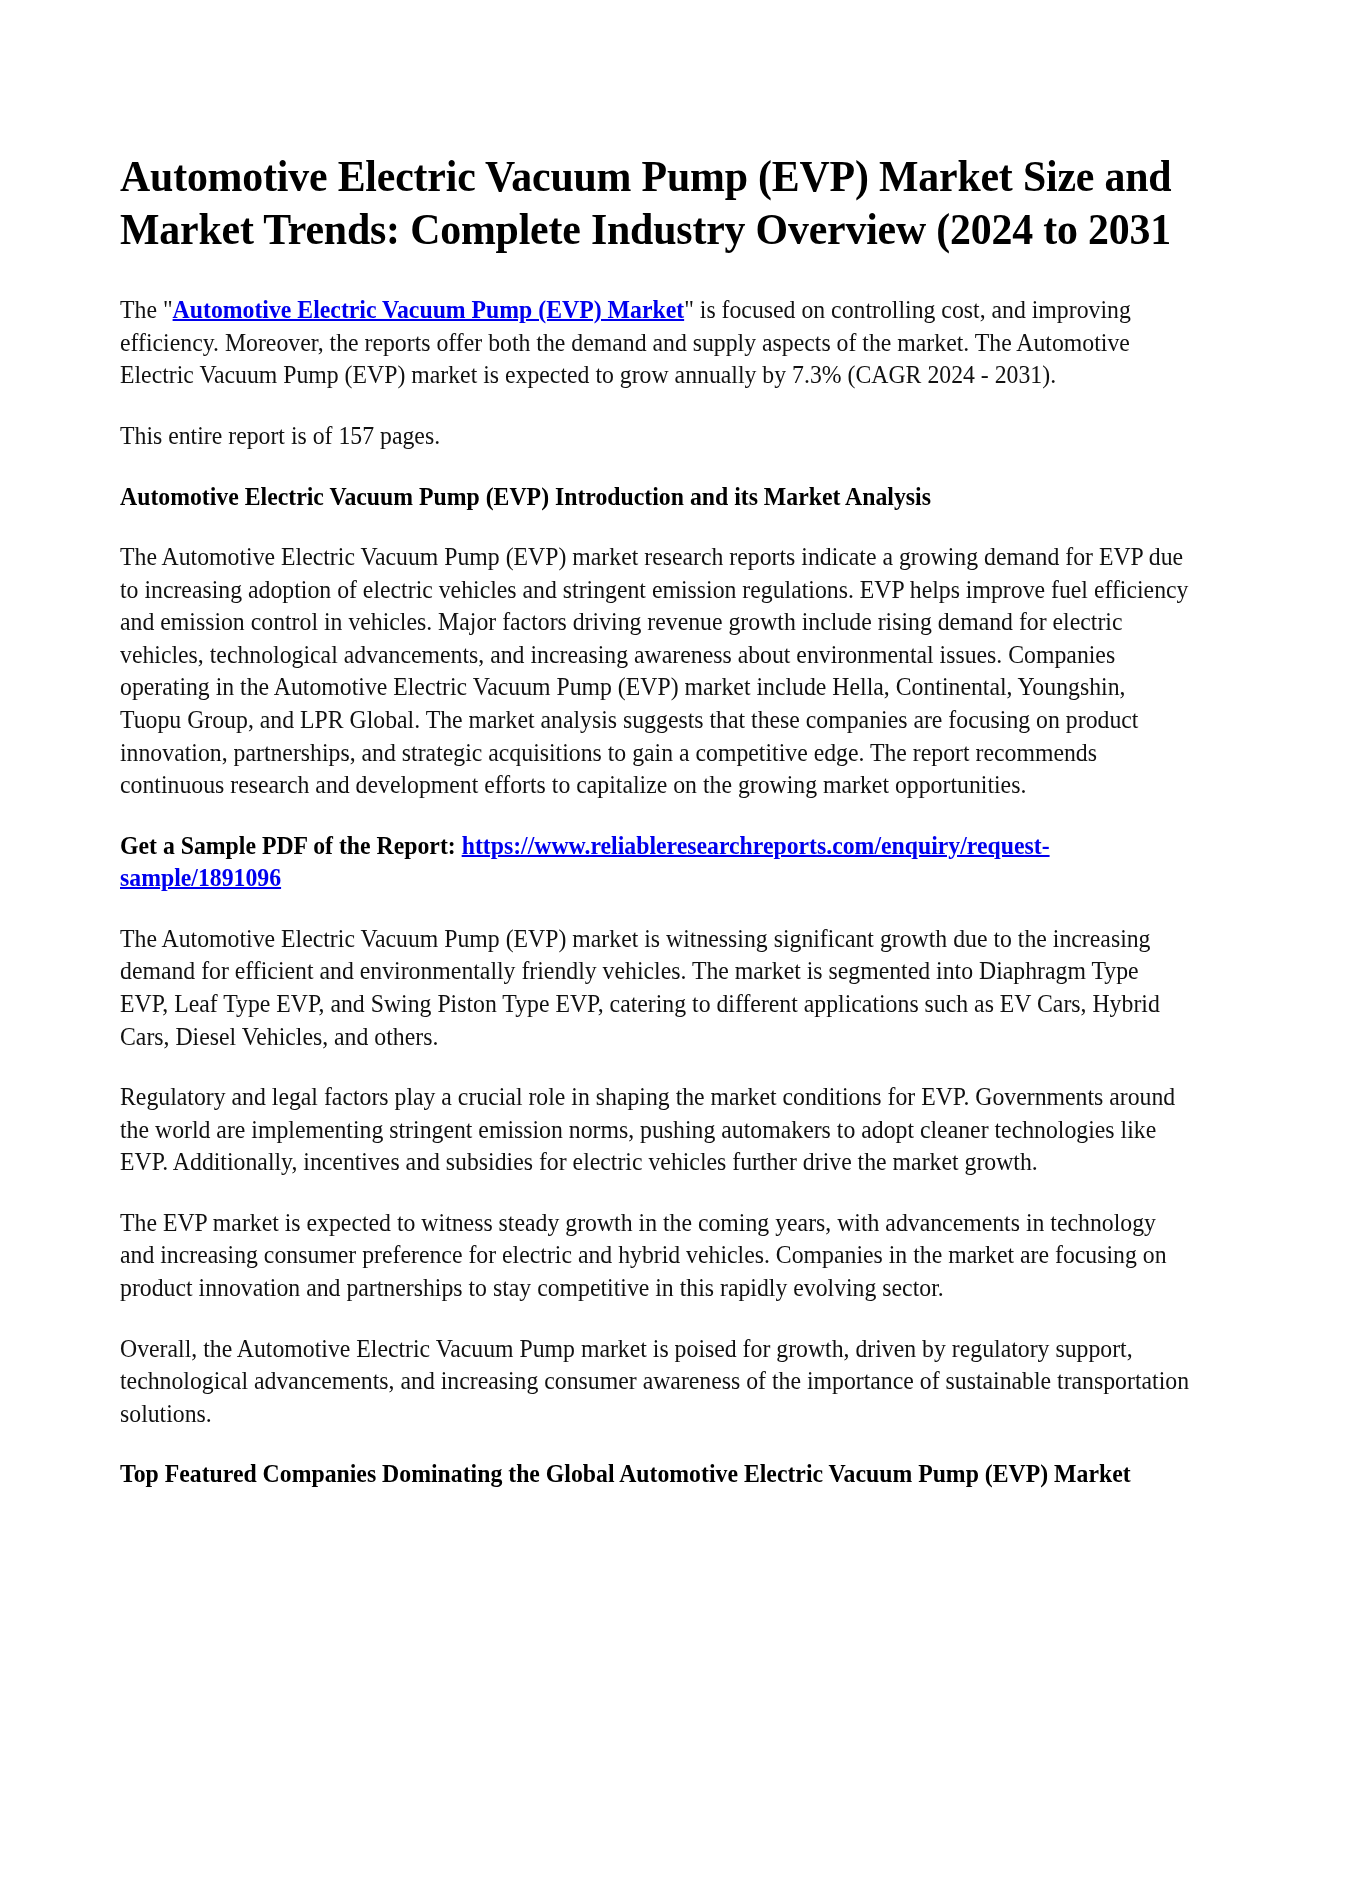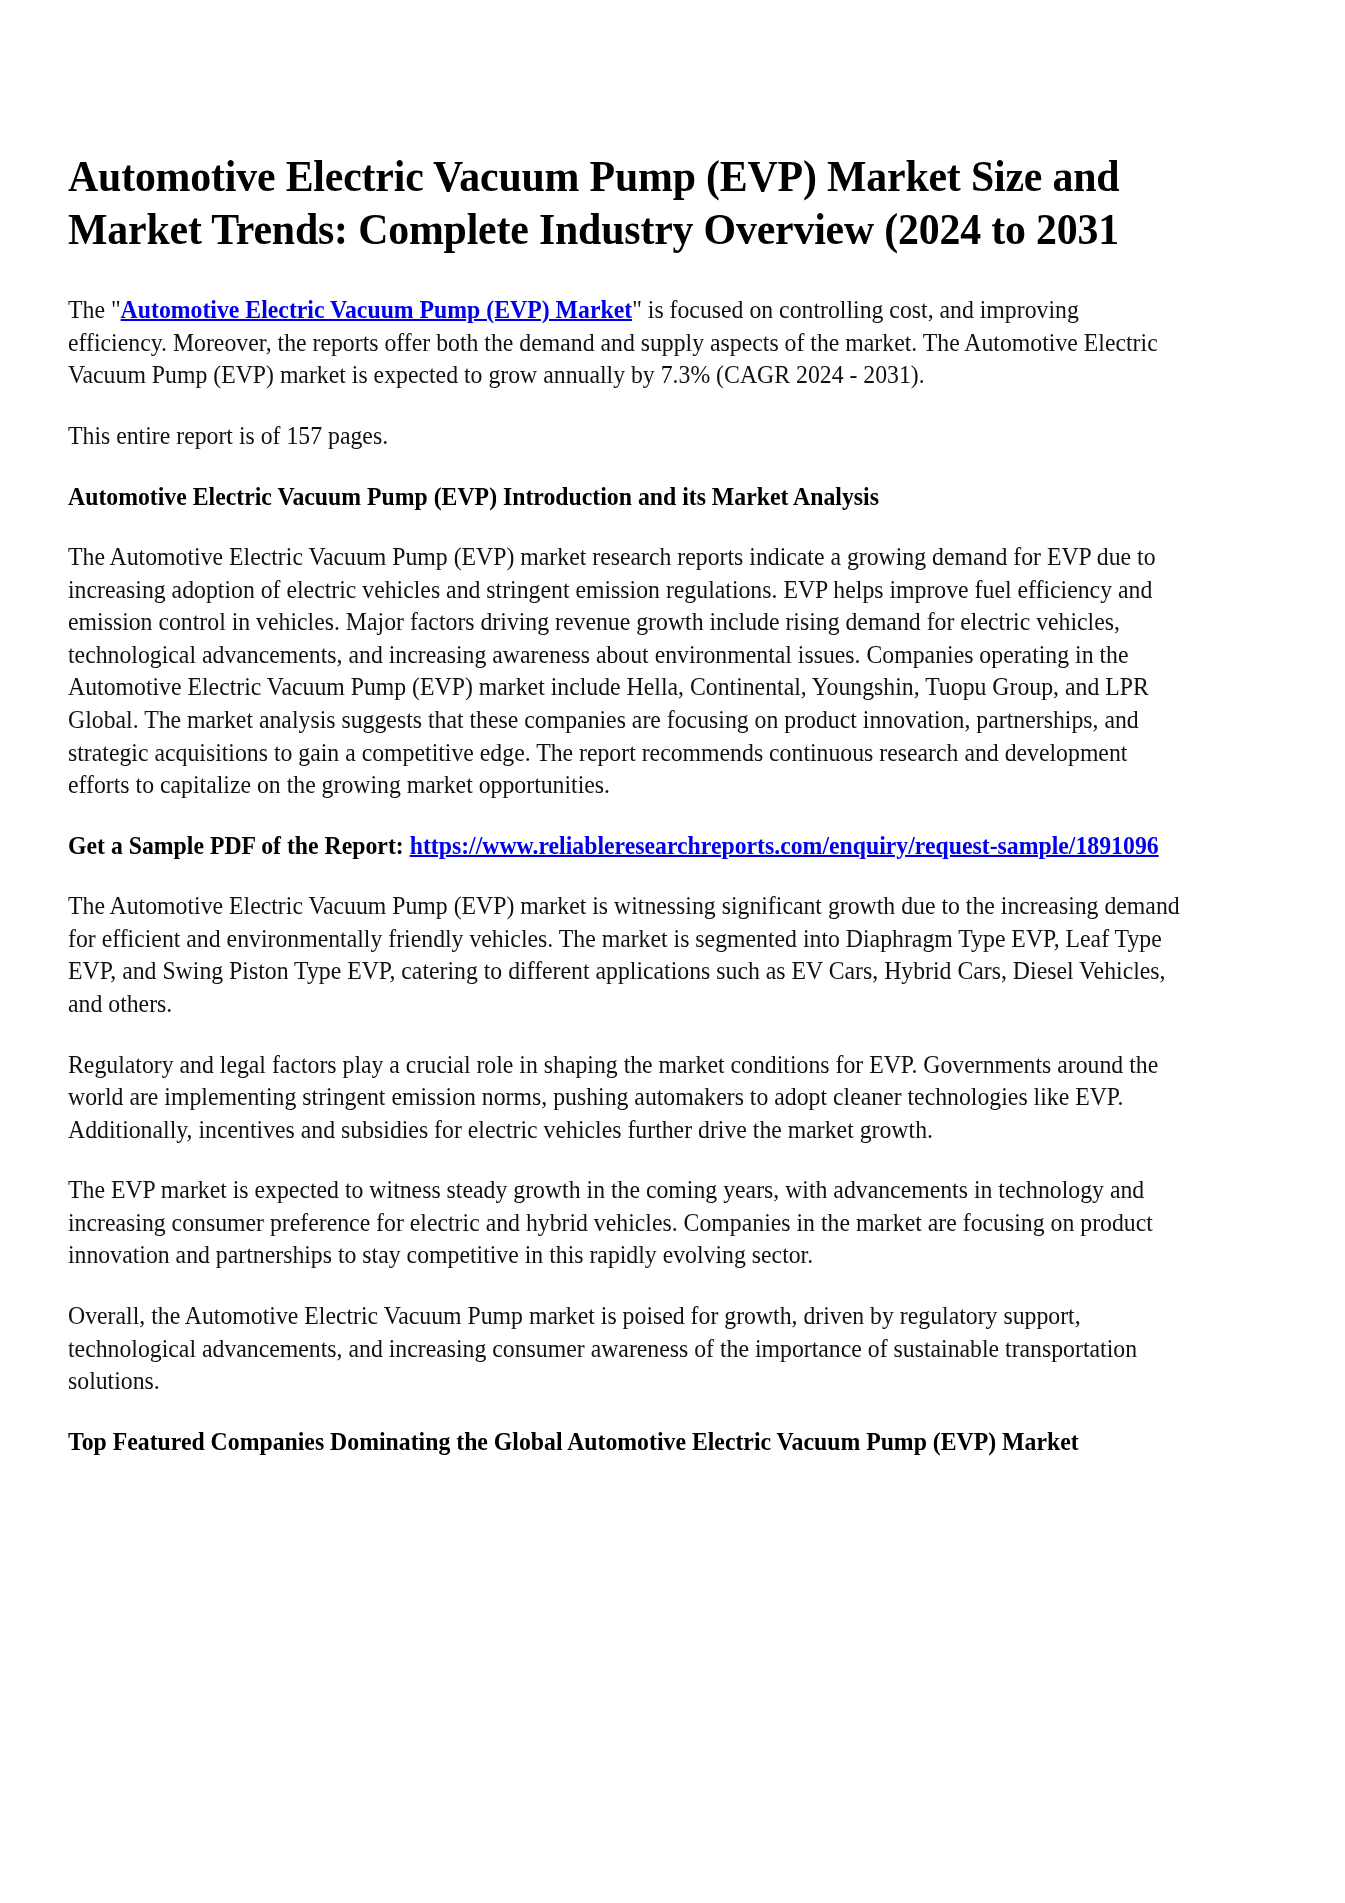--- a/index.html
+++ b/index.html
@@ -12,21 +12,21 @@
     width: 1345px;
     height: 1903px;
     font-family: "Liberation Serif", "DejaVu Serif", serif;
     color: #000000;
     overflow: hidden;
   }
   .page {
     box-sizing: border-box;
     width: 1345px;
     height: 1903px;
-    padding: 150px 120px 0 68px;
+    padding: 150px 120px 0 120px;
     background: #ffffff;
   }
   .doc-title {
     font-family: "Liberation Serif", "DejaVu Serif", serif;
     font-weight: bold;
     font-size: 45px;
     line-height: 1.18;
     letter-spacing: -0.2px;
     margin: 0 0 38px 0;
     color: #000000;

